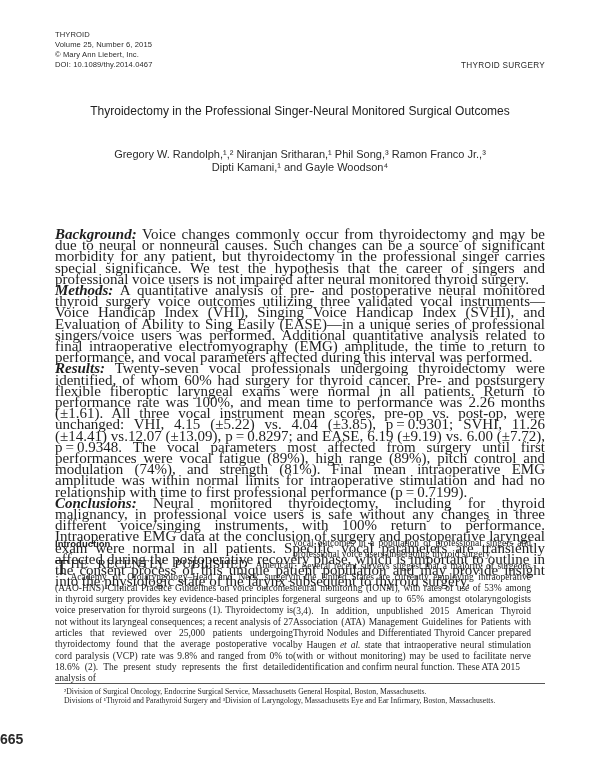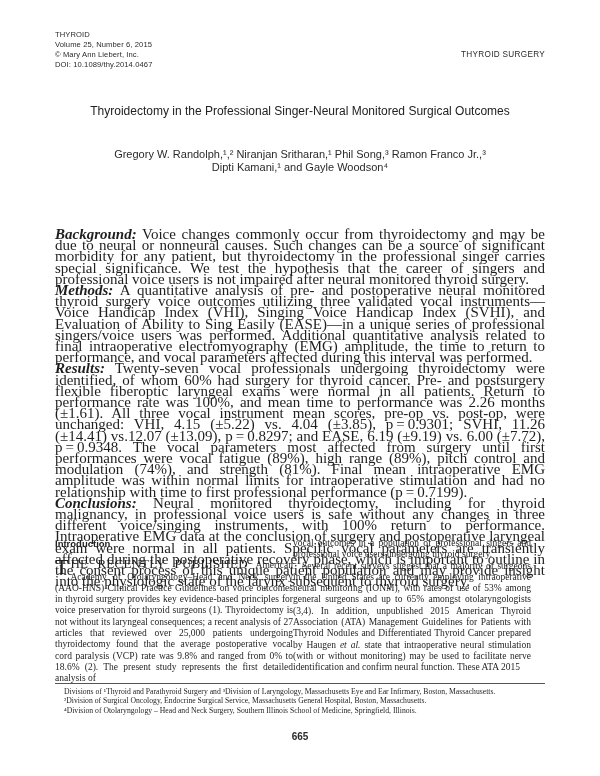--- a/index.html
+++ b/index.html
@@ -14,21 +14,21 @@
   .page {
     position: relative;
     width: 600px; height: 776px;
     padding: 30px 55px 0 55px;
     background: #ffffff;
   }
   
   .header-row {
     display: flex;
     justify-content: space-between;
-    align-items: flex-start;
+    align-items: flex-end;
     font-family: "Liberation Sans", sans-serif;
     color: #2a2a2a;
   }
   .header-left { font-size: 7.6px; line-height: 10px; letter-spacing: 0.1px; }
   .header-right { font-size: 8.2px; margin-top: 20px; letter-spacing: 0.3px; }
   
   .title {
     font-family: "Liberation Sans", sans-serif;
     font-weight: 400;
     font-size: 12px;
@@ -95,24 +95,24 @@
     border-top: 0.8px solid #555;
     padding-top: 3px;
     font-size: 7.7px;
     line-height: 9.4px;
     text-align: justify;
   }
   .footnote-area p { text-indent: 9px; margin: 0; }
   .page-number {
     position: absolute;
     left: 0; right: 0; top: 731px;
-    text-align: center;
+    text-align: left;
     font-family: "Liberation Sans", sans-serif;
     font-weight: bold;
-    font-size: 10px;
+    font-size: 14px;
     color: #2a2a2a;
   }
 </style>
 </head>
 <body>
 
 <div class="page">
 
   <div class="header-row">
     <div class="header-left">
@@ -143,20 +143,19 @@
       <h2 class="intro-heading">Introduction</h2>
       <p><span class="dropcap">T</span><span class="smallcaps">HE RECENTLY PUBLISHED</span><span> American Academy of Otolaryngology–Head and Neck surgery (AAO-HNS) Clinical Practice Guidelines on voice outcomes in thyroid surgery provides key evidence-based principles for voice preservation for thyroid surgeons (1). Thyroidectomy is not without its laryngeal consequences; a recent analysis of 27 articles that reviewed over 25,000 patients undergoing thyroidectomy found that the average postoperative vocal cord paralysis (VCP) rate was 9.8% and ranged from 0% to 18.6% (2). The present study represents the first detailed analysis of</span></p>
     </div>
     <div class="col">
       <p>vocal outcomes in a population of professional singers and professional voice users undergoing thyroid surgery.</p>
       <p class="indent"><span>Several recent surveys suggest that a majority of surgeons in the United States are currently employing intraoperative neural monitoring (IONM), with rates of use of 53% among general surgeons and up to 65% amongst otolaryngologists (3,4). In addition, unpublished 2015 American Thyroid Association (ATA) Management Guidelines for Patients with Thyroid Nodules and Differentiated Thyroid Cancer prepared by Haugen </span><i>et al.</i><span> state that intraoperative neural stimulation (with or without monitoring) may be used to facilitate nerve identification and confirm neural function. These ATA 2015</span></p>
     </div>
   </div>
 
   <div class="footnote-area">
+    <p>²Division of Surgical Oncology, Endocrine Surgical Service, Massachusetts General Hospital, Boston, Massachusetts.</p>
     <p>Divisions of ¹Thyroid and Parathyroid Surgery and ³Division of Laryngology, Massachusetts Eye and Ear Infirmary, Boston, Massachusetts.</p>
-    <p>²Division of Surgical Oncology, Endocrine Surgical Service, Massachusetts General Hospital, Boston, Massachusetts.</p>
-    <p>⁴Division of Otolaryngology – Head and Neck Surgery, Southern Illinois School of Medicine, Springfield, Illinois.</p>
   </div>
 
   <div class="page-number">665</div>
 
 </div>
 
 </body></html>

